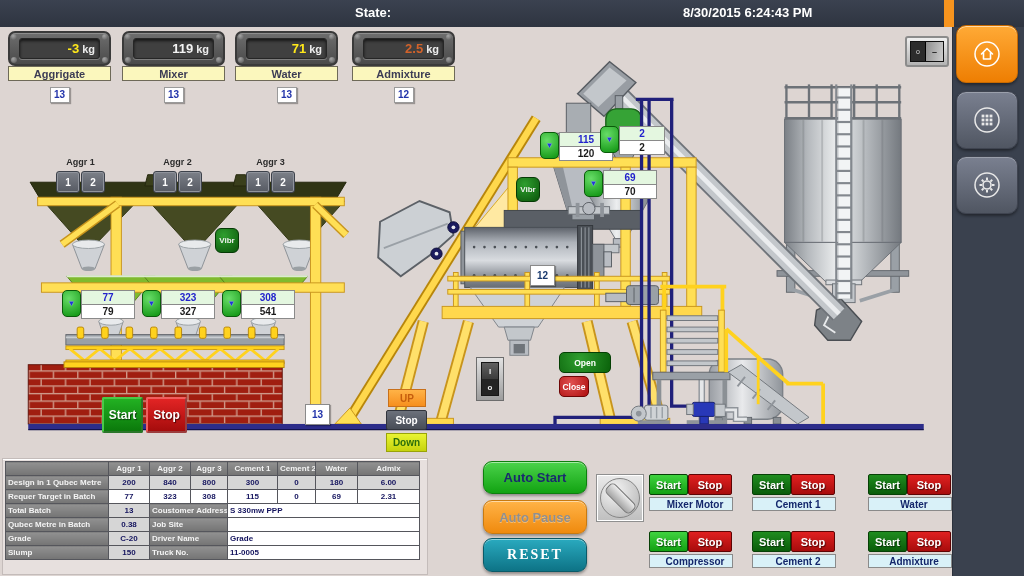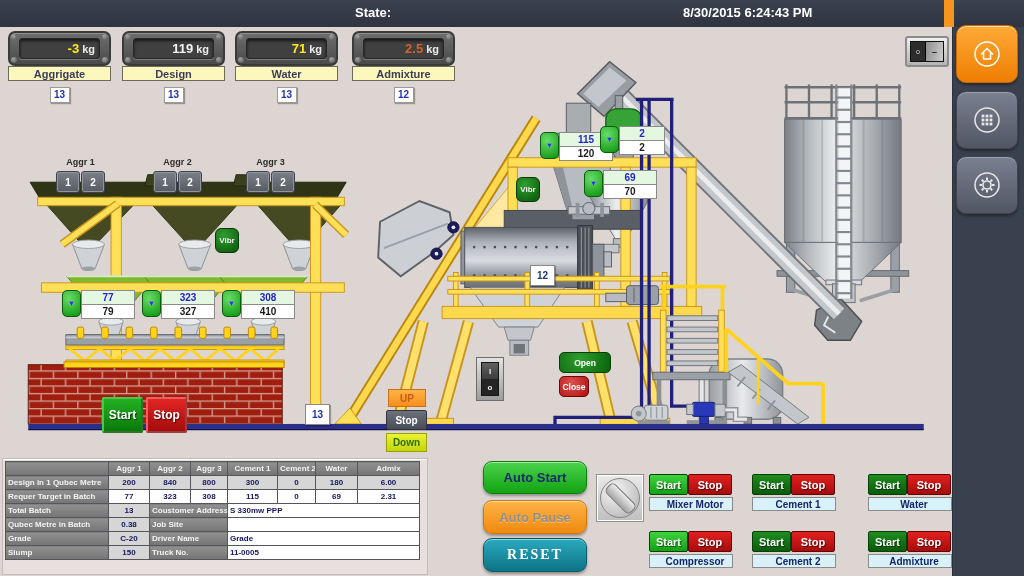--- a/index.html
+++ b/index.html
@@ -505,21 +505,21 @@
     <div class="mframe">
       <span class="screw s1"></span>
         <span class="screw s2"></span>
       <span class="screw s3"></span>
         <span class="screw s4"></span>
       <div class="mdisplay">
           <span class="mvalue" data-vc="white">119</span>
           <span class="munit">kg</span>
         </div>
     </div>
-    <div class="mlabel">Design</div>
+    <div class="mlabel">Mixer</div>
     <div class="mcountwrap"><span class="mcount">13</span></div>
   </div>
   <div class="abs meter" style="left:235px;top:31px">
     <div class="mframe">
       <span class="screw s1"></span>
         <span class="screw s2"></span>
       <span class="screw s3"></span>
         <span class="screw s4"></span>
       <div class="mdisplay">
           <span class="mvalue" data-vc="yellow">71</span>
@@ -579,21 +579,21 @@
       <div class="wv wv-target">323</div>
       <div class="wv wv-actual">327</div>
     </div>
   </div>
   <div class="abs weigher" style="left:222px;top:290px">
     <button class="wbtn">
         <span class="warr">▼</span>
       </button>
     <div class="wvals">
       <div class="wv wv-target">308</div>
-      <div class="wv wv-actual">410</div>
+      <div class="wv wv-actual">541</div>
     </div>
   </div>
 
   <div class="abs valbox" style="left:305px;top:404px;width:23px;height:19px;line-height:19px">13</div>
   <button class="abs bigbtn bstart" style="left:102px;top:397px">Start</button>
   <button class="abs bigbtn bstop" style="left:146px;top:397px">Stop</button>
 
   <button class="abs vibr" style="left:516px;top:177px">Vibr</button>
 
   <div class="abs weigher" style="left:540px;top:132px">

